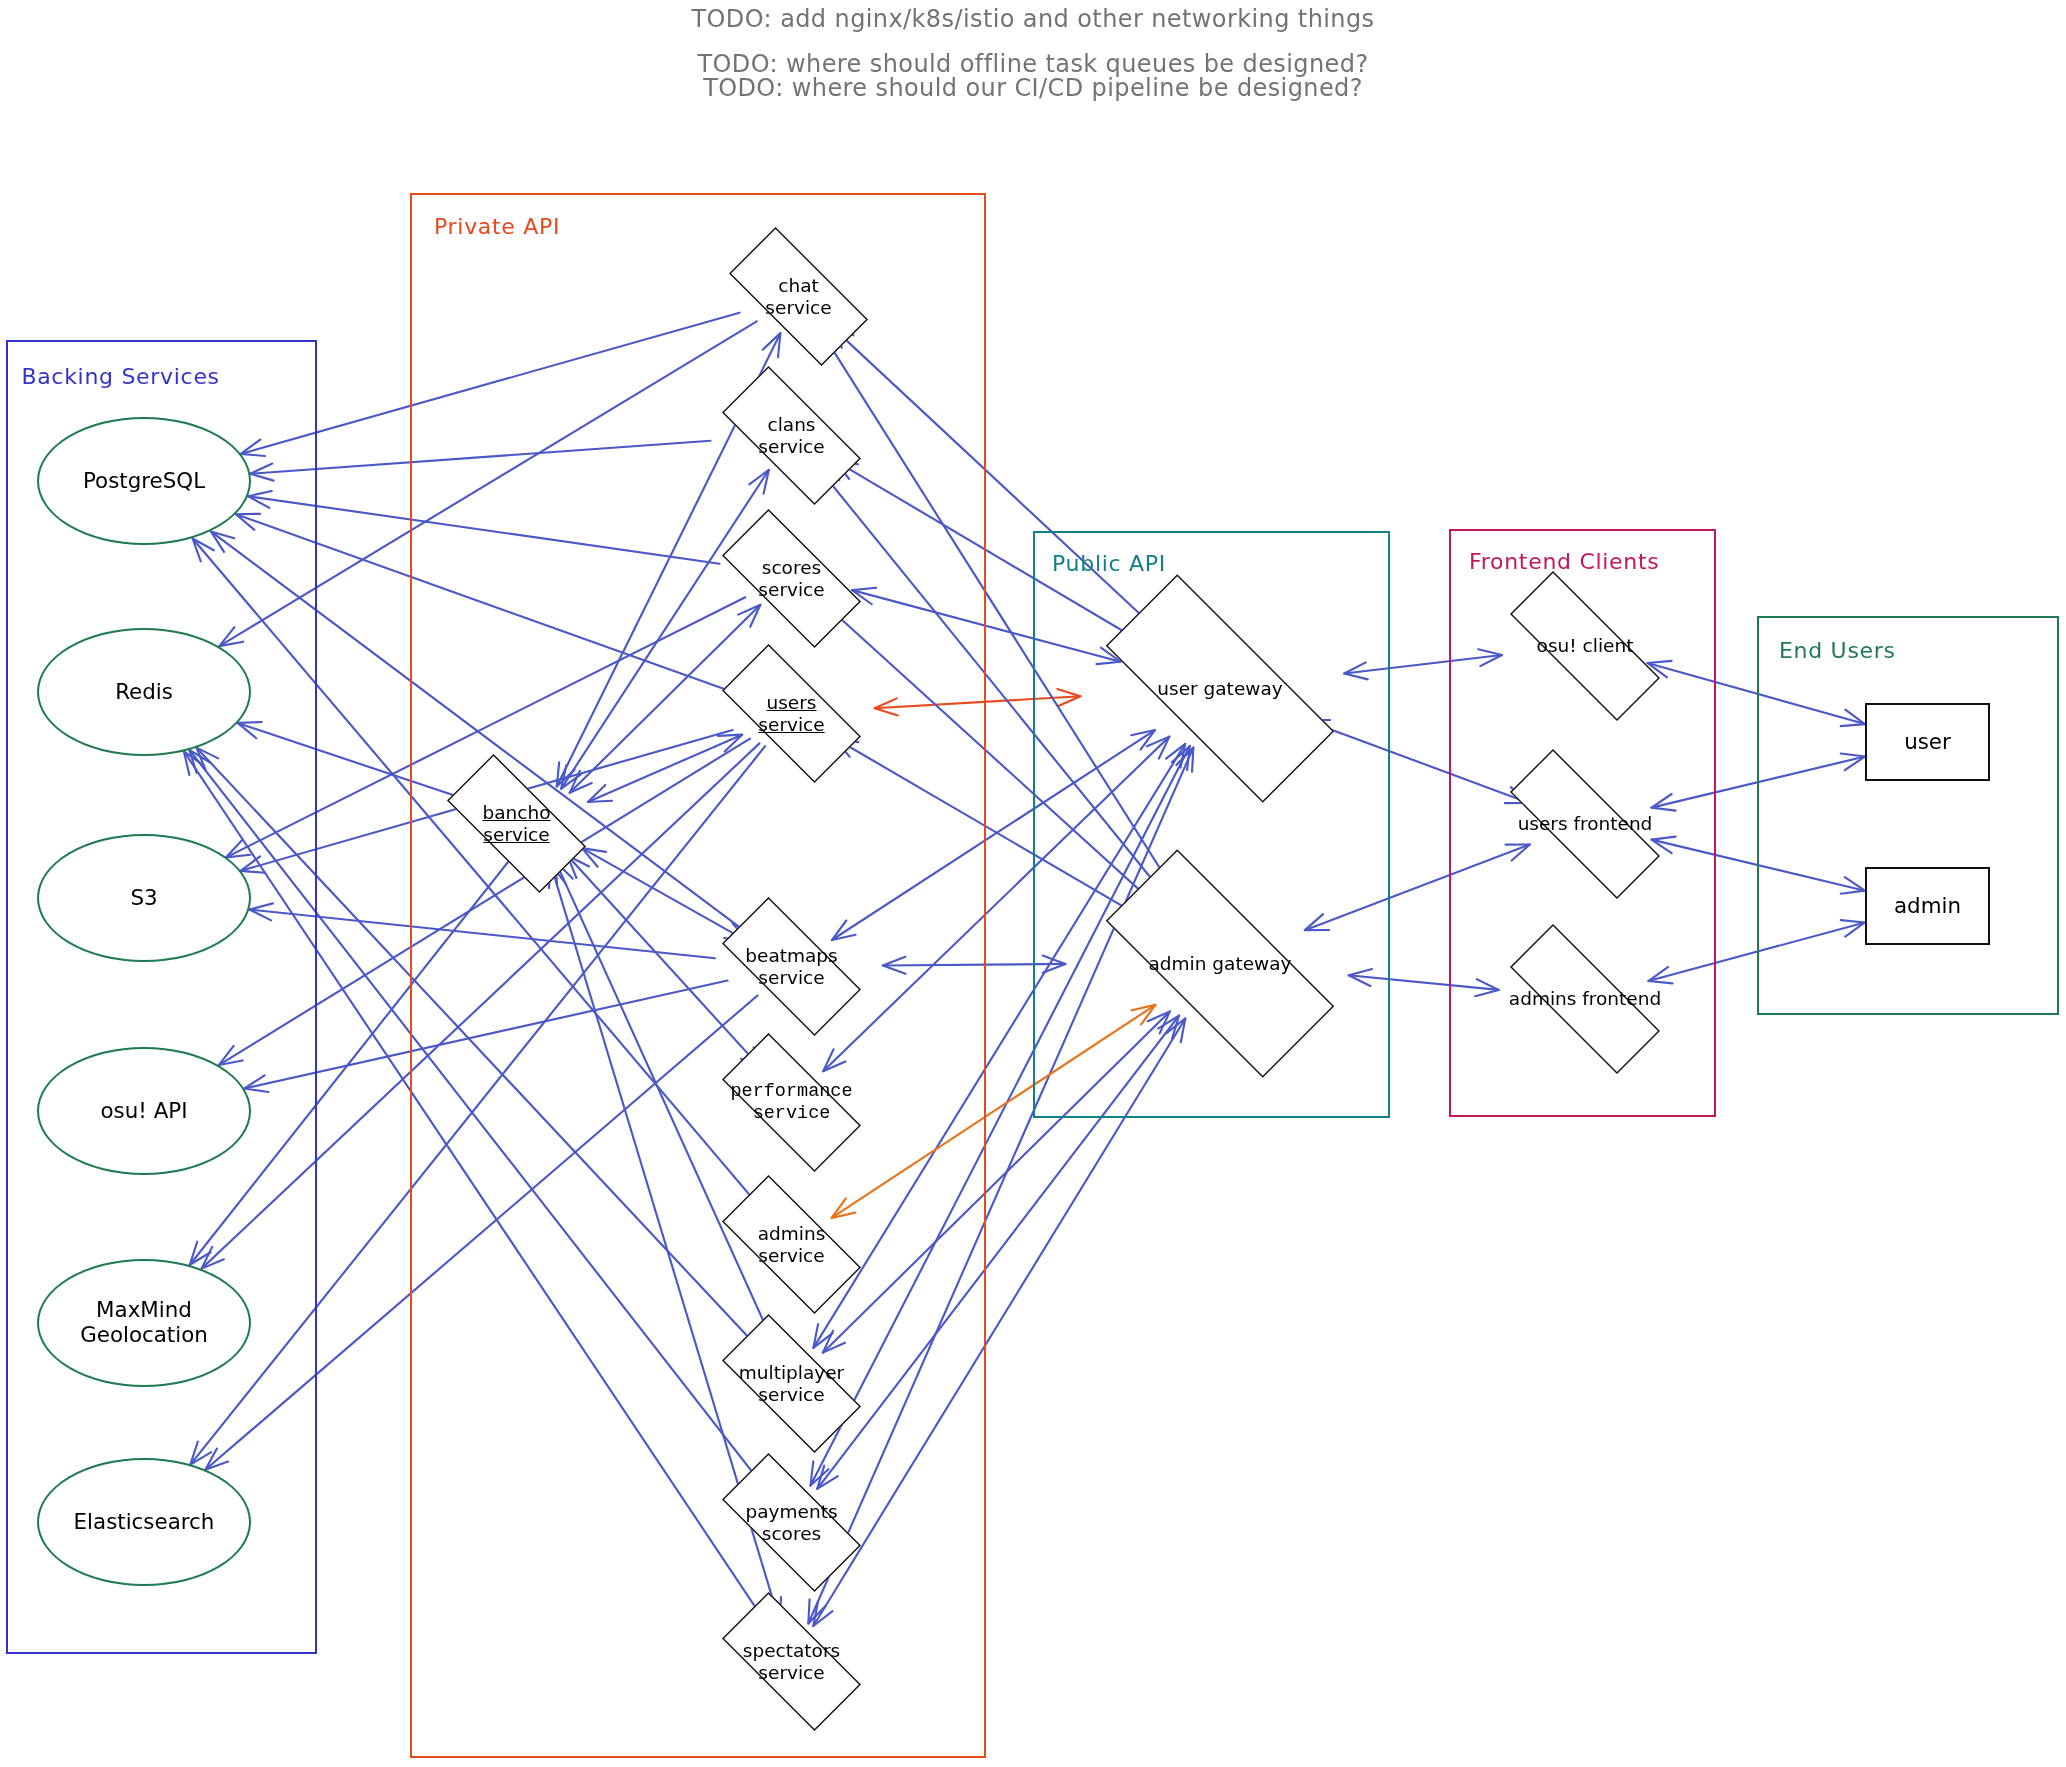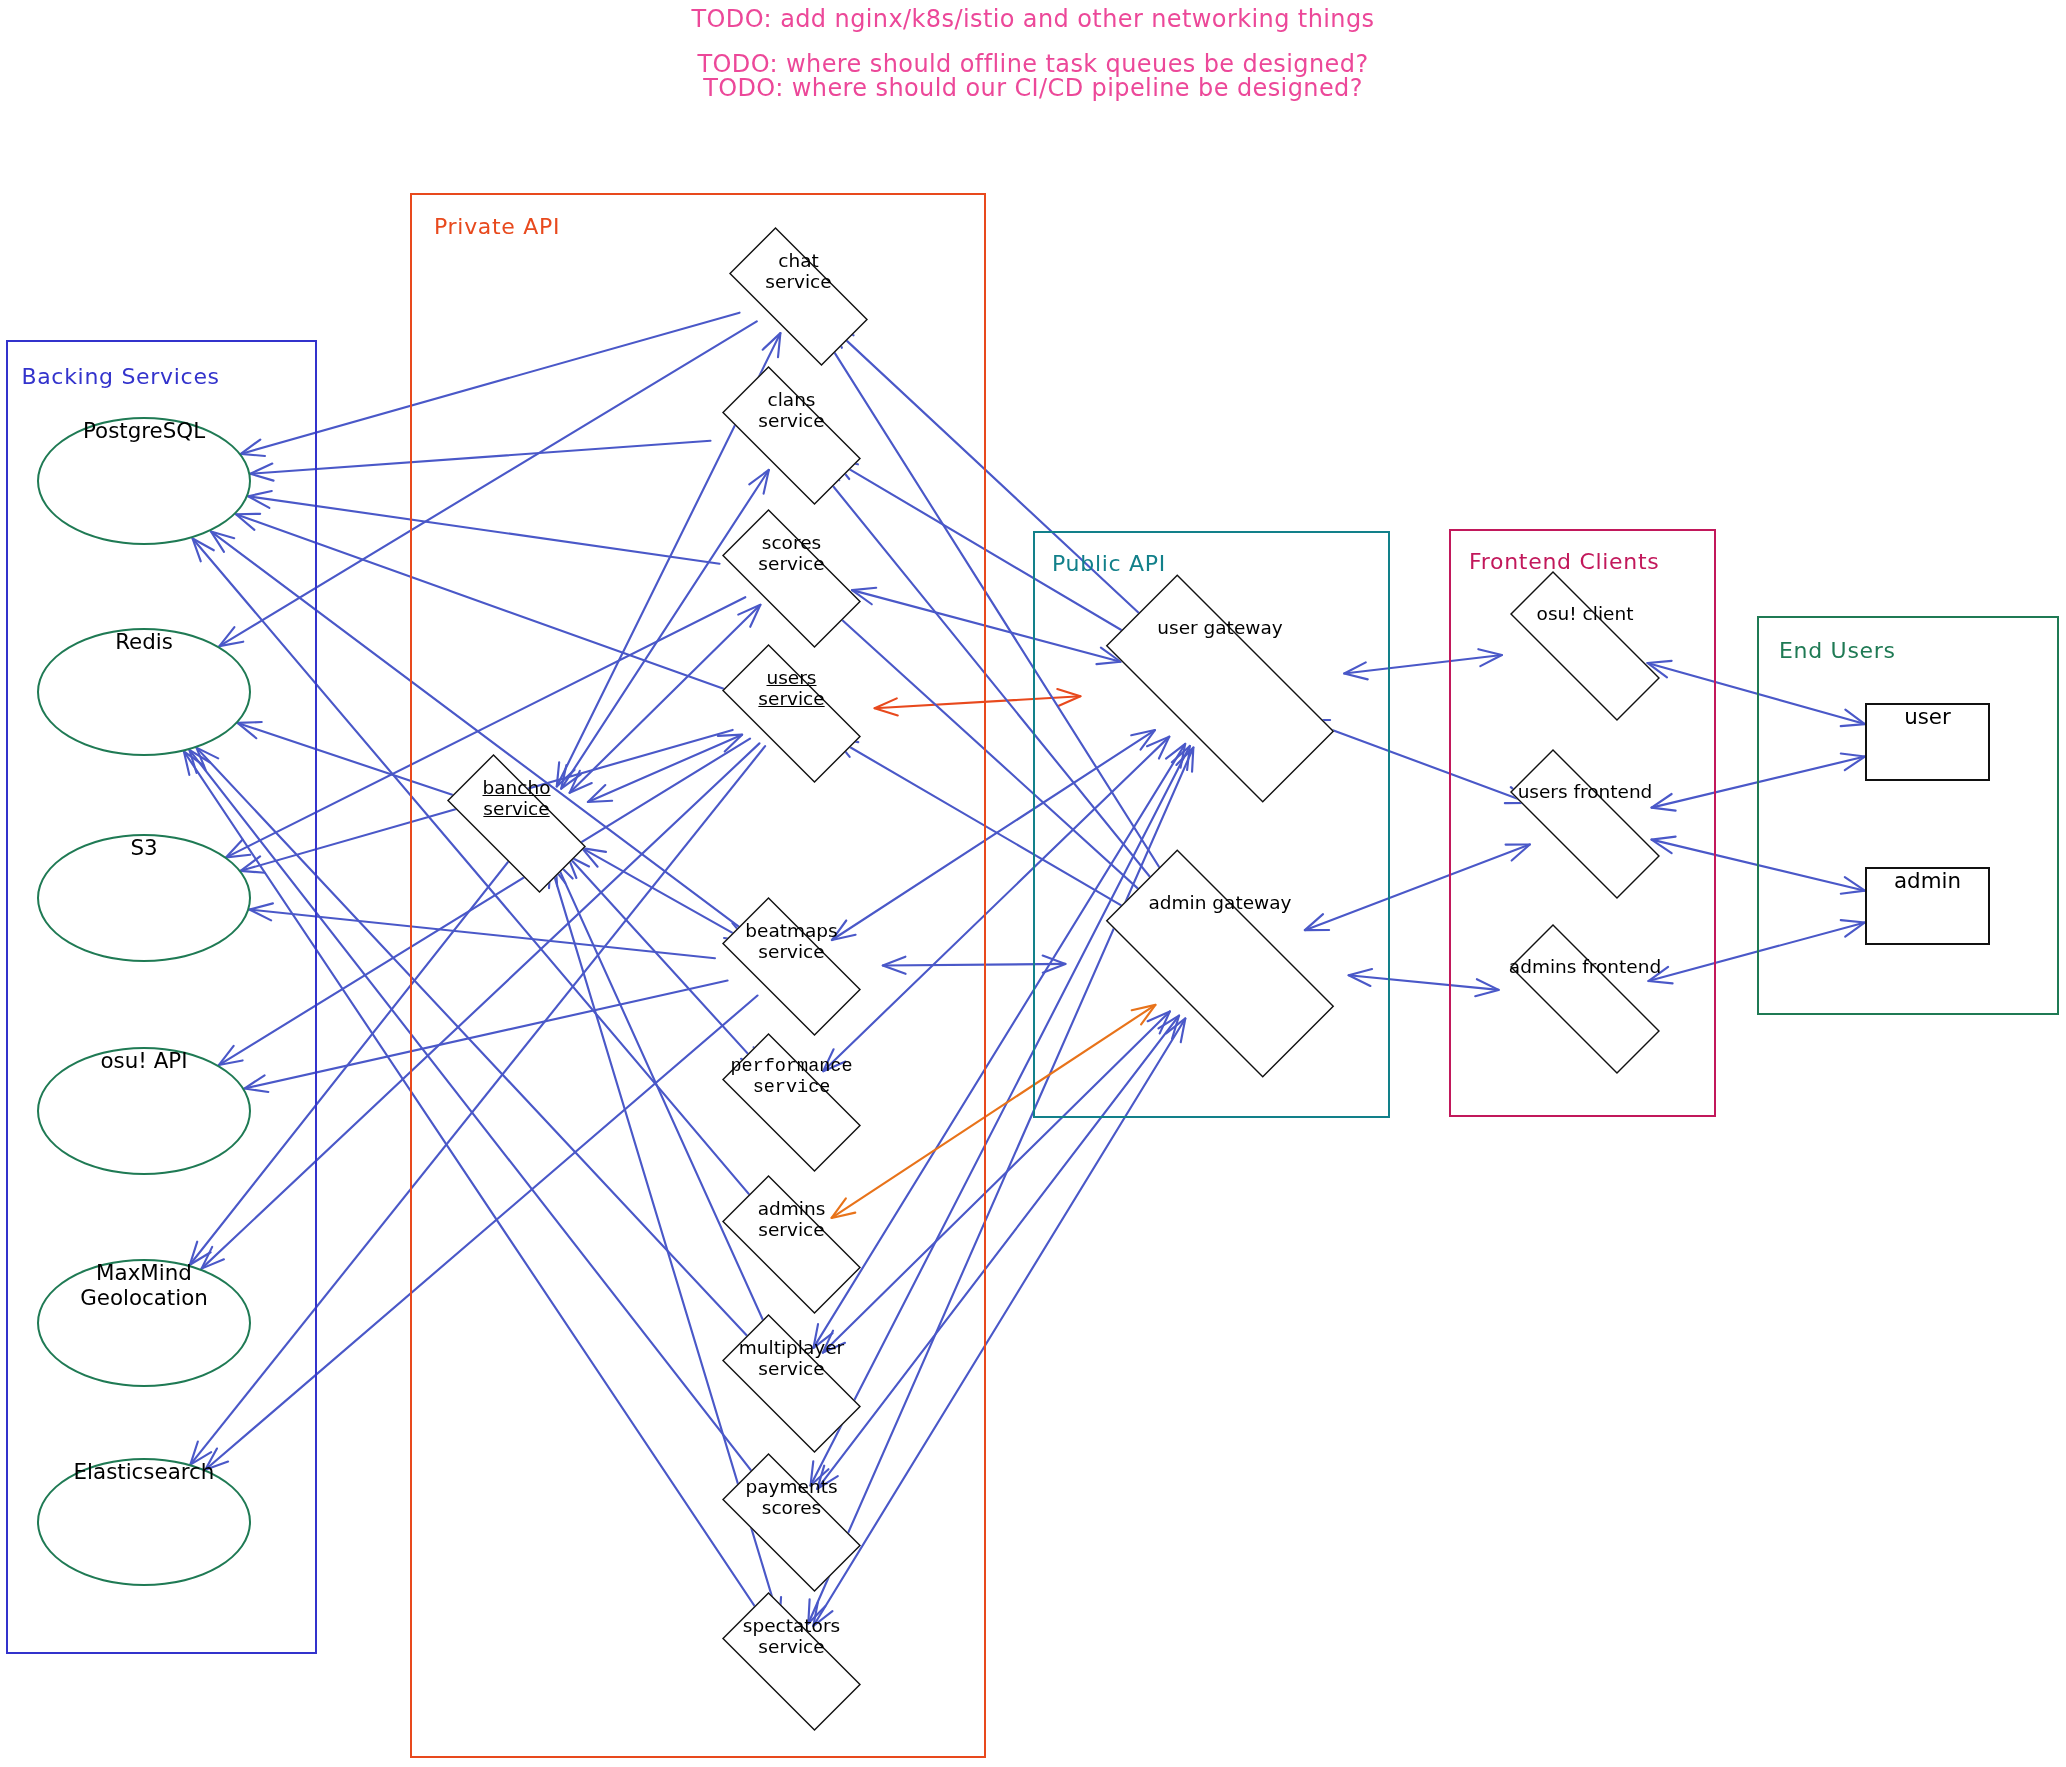--- a/index.html
+++ b/index.html
@@ -1,28 +1,28 @@
 <!DOCTYPE html>
 <html style="font-size:11.4px"><head>
 <meta charset="utf-8">
 <style>
   html,body{margin:0;padding:0;background:#ffffff;}
   body{font-family:"DejaVu Sans", sans-serif;}
   #stage{position:relative;width:2066px;height:1767px;background:#fff;overflow:hidden;}
 
   
   .todo-block{position:absolute;left:0;top:0;width:2066px;text-align:center;}
-  .todo-line{font-family:"DejaVu Sans", sans-serif;font-size:24px;color:#ec4899;letter-spacing:0.4px;line-height:1.0;margin:0;}
+  .todo-line{font-family:"DejaVu Sans", sans-serif;font-size:24px;color:#737373;letter-spacing:0.4px;line-height:1.0;margin:0;}
 
   
   .panel{position:absolute;box-sizing:border-box;background:transparent;border-style:solid;border-width:2.1px;}
   .panel-title{position:absolute;font-size:22px;letter-spacing:0.7px;white-space:nowrap;}
 
   
-  .node{position:absolute;display:flex;align-items:flex-start;justify-content:center;text-align:center;box-sizing:border-box;}
+  .node{position:absolute;display:flex;align-items:center;justify-content:center;text-align:center;box-sizing:border-box;}
   .node .lbl{position:relative;z-index:3;font-size:18.5px;color:#000;line-height:1.15;padding:0 4.3px;white-space:pre-line;}
 
   
   .ellipse{border:2.1px solid #1f7a54;border-radius:50%;background:#fff;}
   .ellipse .lbl{font-size:21.4px;}
 
   
   .diamond{background:transparent;}
   .diamond .dia-shape{position:absolute;inset:0;background:#fff;border:2.1px solid #111;
       transform:rotate(45deg) scale(.7071);transform-origin:center;}

